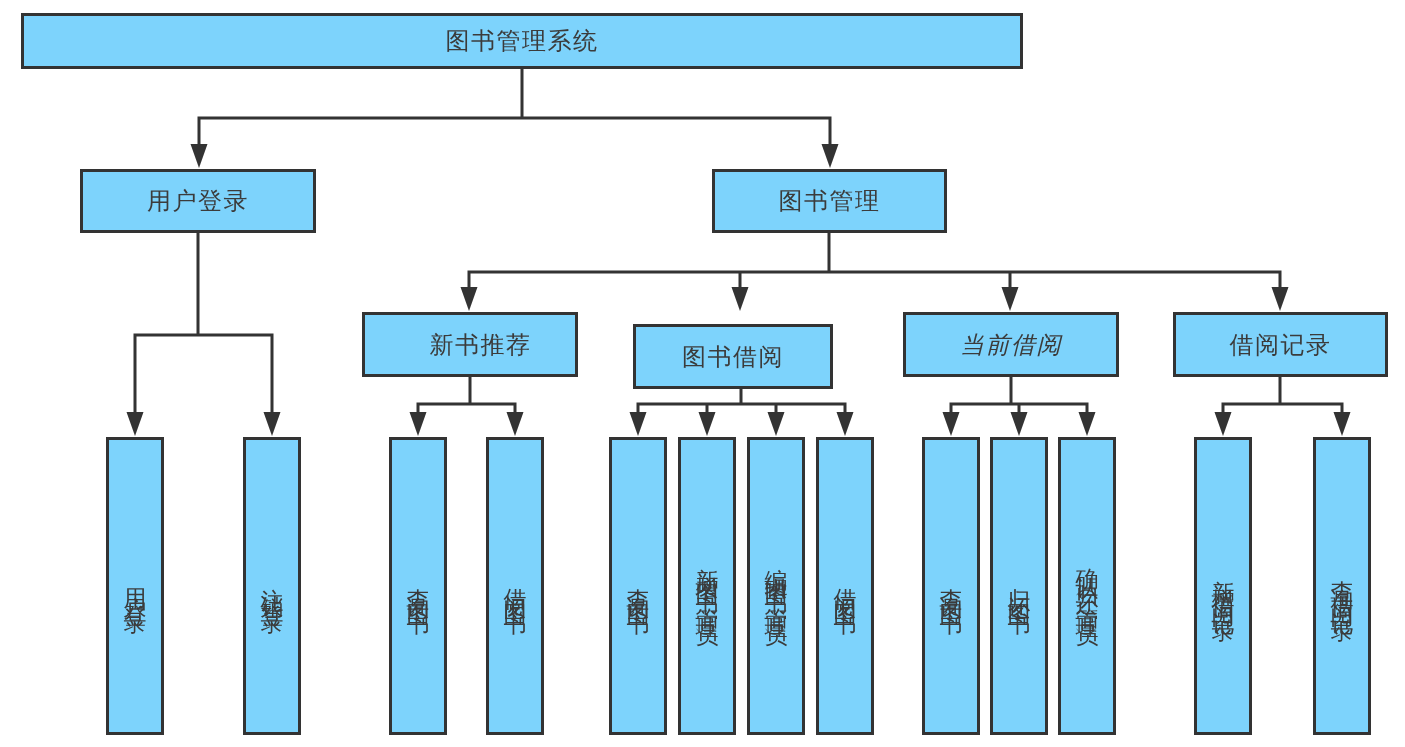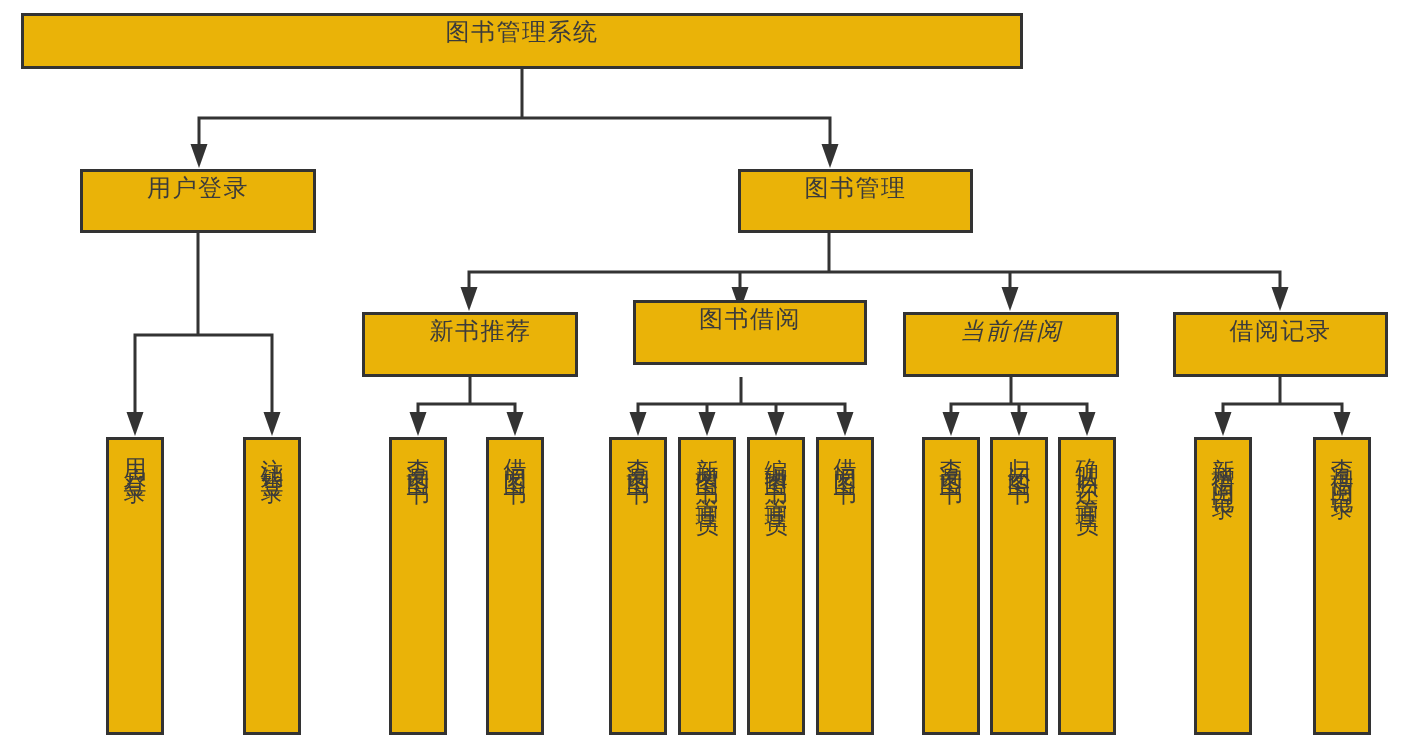--- a/index.html
+++ b/index.html
@@ -18,23 +18,24 @@
   #connector-svg {
     position: absolute;
     left: 0; top: 0;
     width: 1405px; height: 747px;
     z-index: 1;
   }
   .node {
     position: absolute;
     box-sizing: border-box;
     border: 3px solid #333333;
-    background: #eab308;
+    background: #7dd3fc;
     color: #3b3b3b;
     display: flex;
+    align-items: center;
     justify-content: center;
     z-index: 2;
   }
   .h-label {
     font-size: 24px;
     letter-spacing: 1.5px;
     white-space: nowrap;
   }
   .leaf .v-label {
     writing-mode: vertical-rl;
@@ -109,28 +110,28 @@
     </g>
   </svg>
 
   <div class="node" style="left:21px; top:13px; width:1002px; height:56px;">
     <span class="h-label">图书管理系统</span>
   </div>
 
   <div class="node" style="left:80px; top:169px; width:236px; height:64px;">
     <span class="h-label">用户登录</span>
   </div>
-  <div class="node" style="left:712px; top:169px; width:235px; height:64px;margin-left:26px;">
+  <div class="node" style="left:712px; top:169px; width:235px; height:64px;">
     <span class="h-label">图书管理</span>
   </div>
 
   <div class="node" style="left:362px; top:312px; width:216px; height:65px;padding-left:21px;">
     <span class="h-label">新书推荐</span>
   </div>
-  <div class="node" style="left:633px; top:300px; width:234px; height:65px;">
+  <div class="node" style="left:633px; top:324px; width:200px; height:65px;">
     <span class="h-label">图书借阅</span>
   </div>
   <div class="node" style="left:903px; top:312px; width:216px; height:65px;font-style:italic;">
     <span class="h-label">当前借阅</span>
   </div>
   <div class="node" style="left:1173px; top:312px; width:215px; height:65px;">
     <span class="h-label">借阅记录</span>
   </div>
 
   <div class="node leaf" style="left:106px;">

